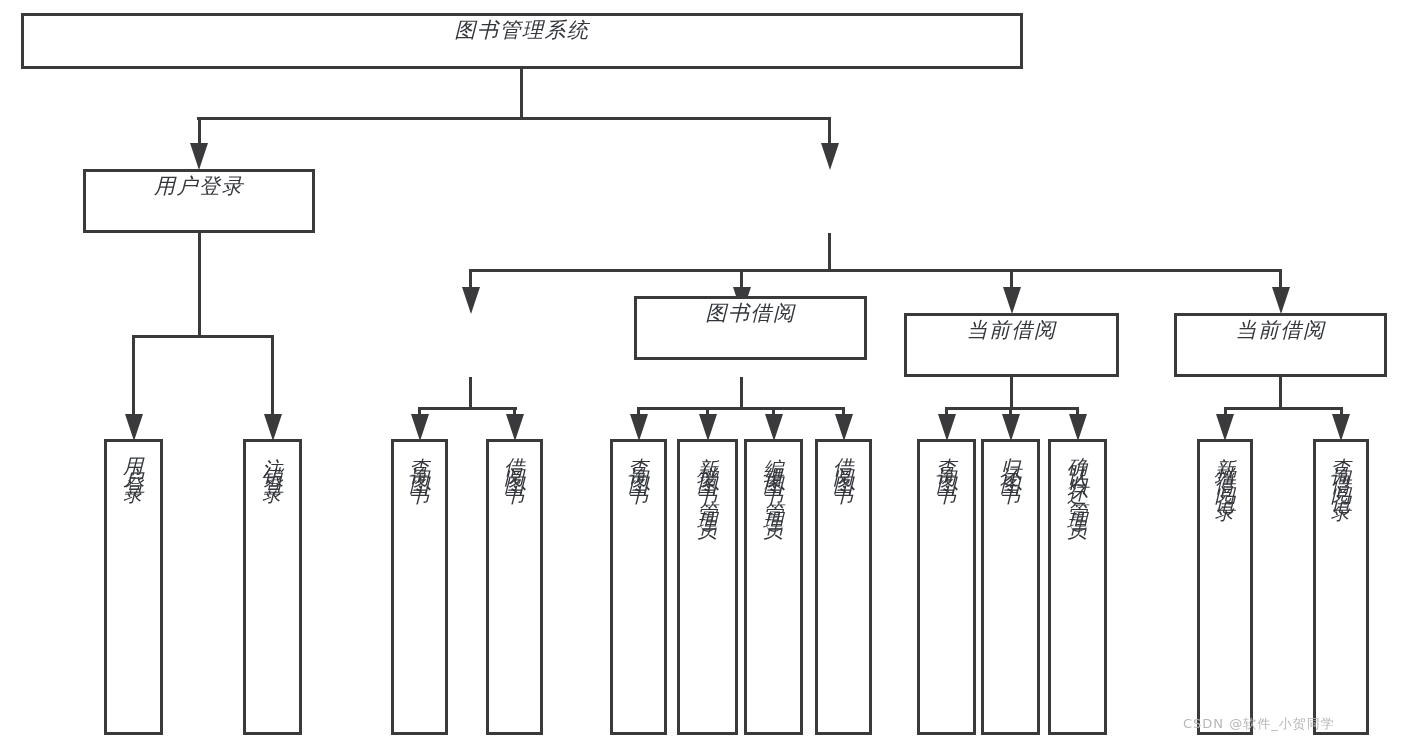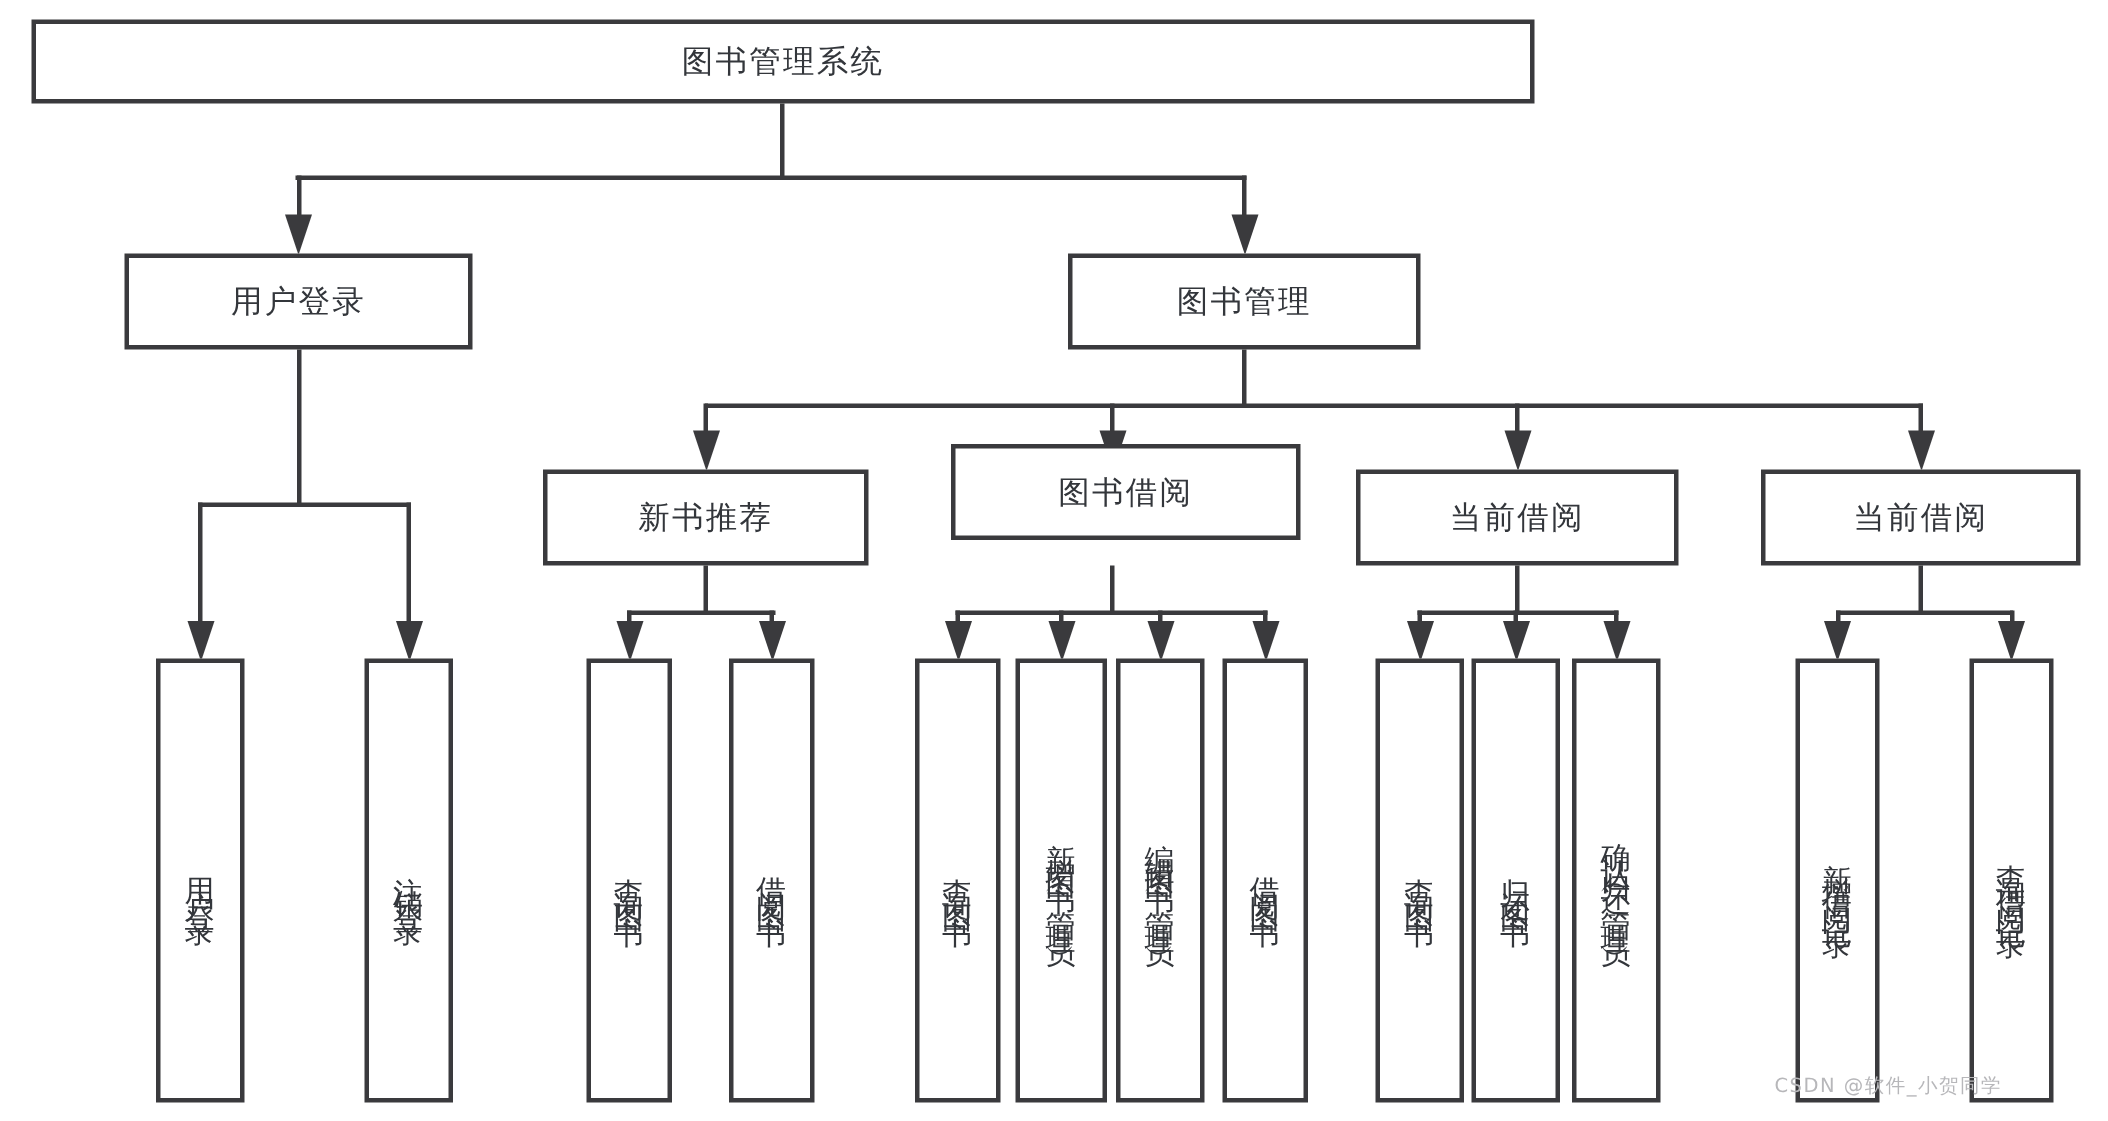--- a/index.html
+++ b/index.html
@@ -1,21 +1,21 @@
 <!DOCTYPE html>
 <html style="--line: #3a3a3d; --text: #33363b; --watermark: #b7b7ba; --background: #ffffff;"><head>
 <meta charset="utf-8">
 <style>
   * { box-sizing: border-box; }
   html,body { margin:0; padding:0; }
   body { font-family:"DejaVu Sans","Liberation Sans",sans-serif; background:#fff; }
   .canvas { position:relative; width:1405px; height:747px; background:var(--background,#ffffff); overflow:hidden; }
   .box {
     position:absolute; border:3px solid var(--line,#3a3a3d); background:#ffffff;
-    display:flex; align-items:center; justify-content:center; color:var(--text,#33363b);
+    display:flex; align-items:flex-start; justify-content:center; color:var(--text,#33363b);font-style:italic;
   }
   .hlabel { font-size:21px; letter-spacing:1.5px; white-space:nowrap; }
   .vbox .vlabel {
     writing-mode:vertical-rl; text-orientation:mixed;
     font-size:20px; letter-spacing:9px; line-height:1; white-space:nowrap;
   }
   .line { position:absolute; background:var(--line,#3a3a3d); }
   .arrow {
     position:absolute; width:0; height:0;
     border-left:9px solid transparent; border-right:9px solid transparent;
@@ -38,45 +38,39 @@
   <div class="line" style="left:520px; top:69px; width:3px; height:51px;"></div>
   <div class="line" style="left:197px; top:117px; width:634px; height:3px;"></div>
   <div class="line" style="left:198px; top:117px; width:3px; height:30px;"></div>
   <div class="arrow" style="left:190px; top:143px;"></div>
   <div class="line" style="left:828px; top:117px; width:3px; height:30px;"></div>
   <div class="arrow" style="left:821px; top:143px;"></div>
 
   <div class="box" style="left:83px; top:169px; width:232px; height:64px;">
     <span class="hlabel">用户登录</span>
   </div>
-  <div class="box" style="left:712px; top:169px; width:235px; height:64px;">
-    <span class="hlabel">图书管理</span>
-  </div>
 
   <div class="line" style="left:198px; top:233px; width:3px; height:105px;"></div>
   <div class="line" style="left:132px; top:335px; width:142px; height:3px;"></div>
   <div class="line" style="left:132px; top:335px; width:3px; height:82px;"></div>
   <div class="arrow" style="left:125px; top:414px;"></div>
   <div class="line" style="left:271px; top:335px; width:3px; height:82px;"></div>
   <div class="arrow" style="left:264px; top:414px;"></div>
 
   <div class="line" style="left:828px; top:233px; width:3px; height:39px;"></div>
   <div class="line" style="left:470px; top:269px; width:812px; height:3px;"></div>
   <div class="line" style="left:469px; top:269px; width:3px; height:20px;"></div>
   <div class="arrow" style="left:462px; top:287px;"></div>
   <div class="line" style="left:740px; top:269px; width:3px; height:20px;"></div>
   <div class="arrow" style="left:733px; top:287px;"></div>
   <div class="line" style="left:1010px; top:269px; width:3px; height:20px;"></div>
   <div class="arrow" style="left:1003px; top:287px;"></div>
   <div class="line" style="left:1279px; top:269px; width:3px; height:20px;"></div>
   <div class="arrow" style="left:1272px; top:287px;"></div>
 
-  <div class="box" style="left:362px; top:313px; width:217px; height:64px;">
-    <span class="hlabel">新书推荐</span>
-  </div>
   <div class="box" style="left:634px; top:296px; width:233px; height:64px;">
     <span class="hlabel">图书借阅</span>
   </div>
   <div class="box" style="left:904px; top:313px; width:215px; height:64px;">
     <span class="hlabel">当前借阅</span>
   </div>
   <div class="box" style="left:1174px; top:313px; width:213px; height:64px;">
     <span class="hlabel">当前借阅</span>
   </div>
 

